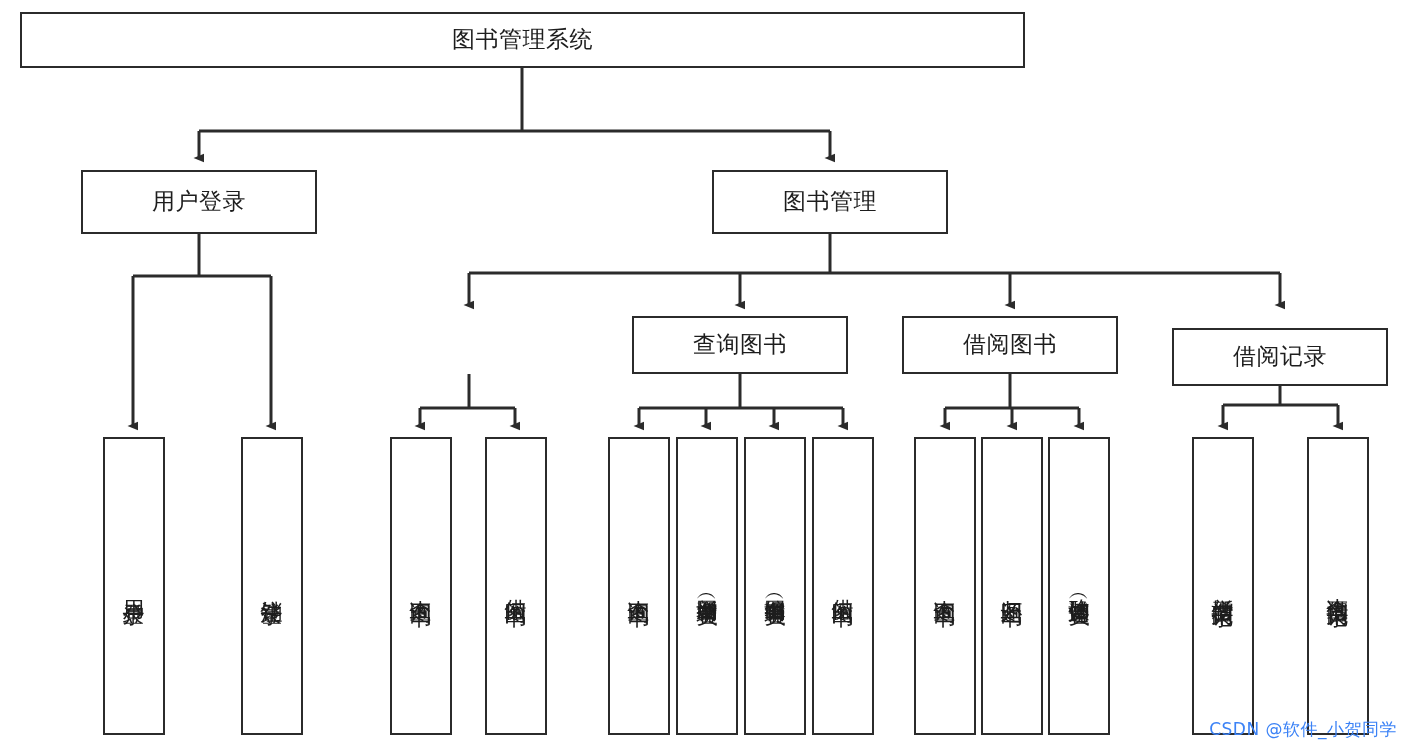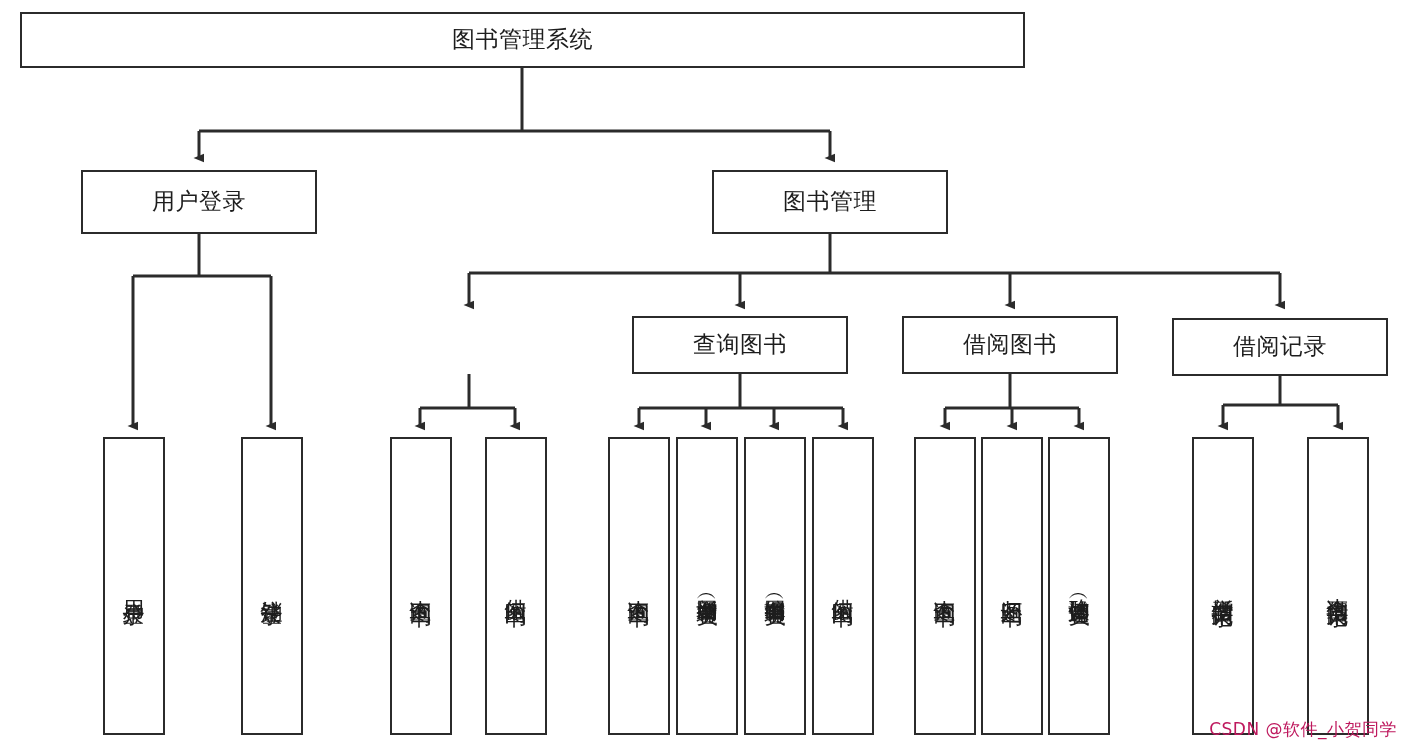--- a/index.html
+++ b/index.html
@@ -68,21 +68,21 @@
   }
   .node.vert.tall .label {
     font-size: 21px;
     letter-spacing: 1px;
   }
   .watermark {
     position: absolute;
     right: 8px;
     bottom: 6px;
     font-size: 17px;
-    color: #be185d;
+    color: #3b82f6;
     letter-spacing: 0.5px;
     white-space: nowrap;
     font-family: "DejaVu Sans", "Liberation Sans", sans-serif;
   }
 </style>
 </head>
 <body>
 
 <div id="canvas">
 
@@ -146,21 +146,21 @@
   <div class="node horiz" style="left:712px; top:170px; width:236px; height:64px;">
     <span class="label">图书管理</span>
   </div>
 
   <div class="node horiz" style="left:632px; top:316px; width:216px; height:58px;">
     <span class="label">查询图书</span>
   </div>
   <div class="node horiz" style="left:902px; top:316px; width:216px; height:58px;">
     <span class="label">借阅图书</span>
   </div>
-  <div class="node horiz" style="left:1172px; top:318px; width:216px; height:58px;">
+  <div class="node horiz" style="left:1172px; top:328px; width:216px; height:58px;">
     <span class="label">借阅记录</span>
   </div>
 
   <div class="node vert" style="left:103px; top:437px; width:62px; height:298px;">
     <span class="label">用户登录</span>
   </div>
   <div class="node vert" style="left:241px; top:437px; width:62px; height:298px;">
     <span class="label">注销登录</span>
   </div>
 

